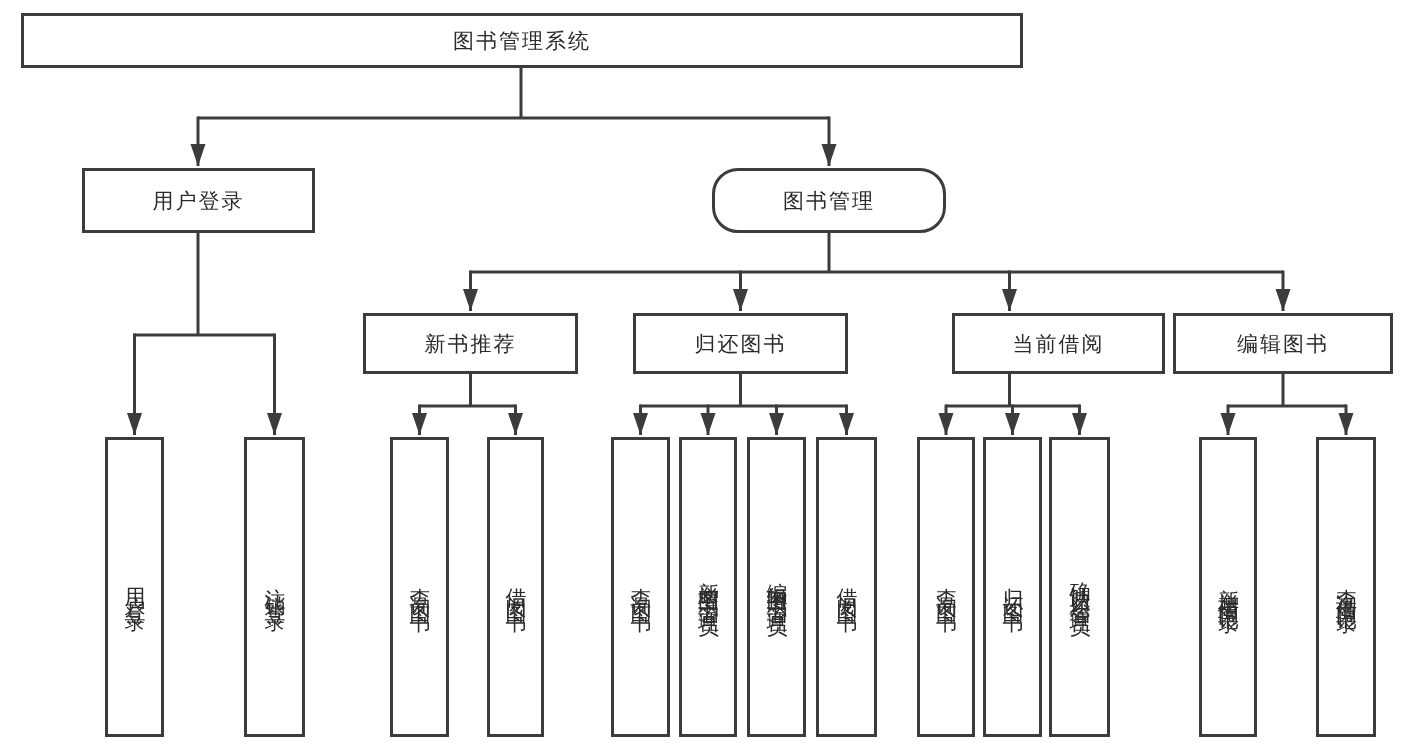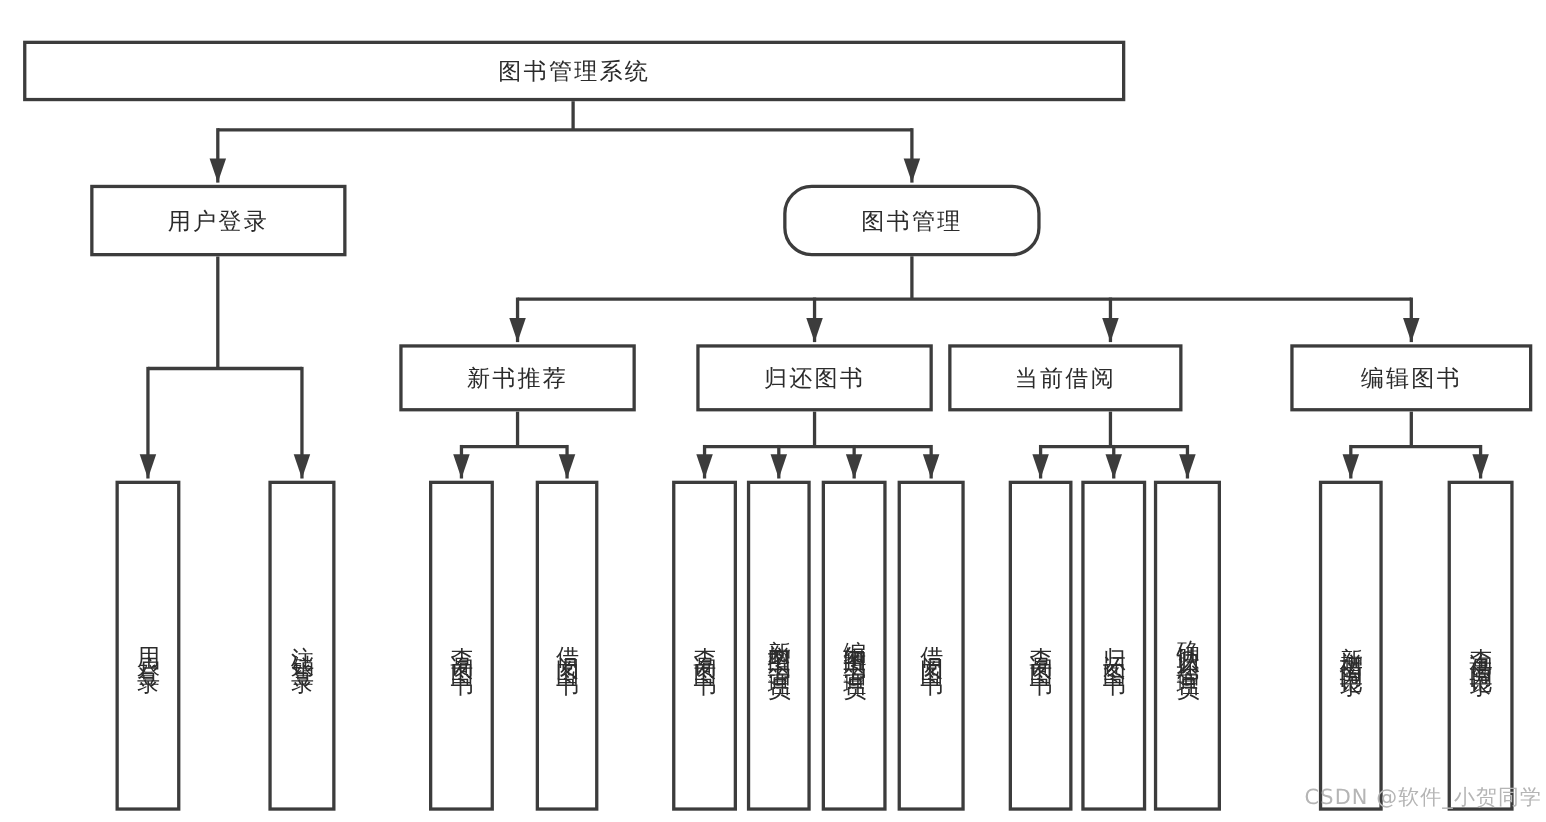--- a/index.html
+++ b/index.html
@@ -91,28 +91,28 @@
       <path d="M1012.5,404.5 L1012.5,435" marker-end="url(#arr)"></path>
       <path d="M1079.5,404.5 L1079.5,435" marker-end="url(#arr)"></path>
 
       <path d="M1283,374 L1283,406"></path>
       <path d="M1228,406 L1346,406"></path>
       <path d="M1228,404.5 L1228,435" marker-end="url(#arr)"></path>
       <path d="M1346,404.5 L1346,435" marker-end="url(#arr)"></path>
     </g>
   </svg>
 
-  <div class="node hbox" style="left:21px; top:13px; width:1002px; height:55px;margin-top:24px;">图书管理系统</div>
+  <div class="node hbox" style="left:21px; top:13px; width:1002px; height:55px;">图书管理系统</div>
 
   <div class="node hbox" style="left:82px; top:168px; width:233px; height:65px;">用户登录</div>
   <div class="node hbox" style="left:712px; top:168px; width:234px; height:65px;border-radius:26px;">图书管理</div>
 
   <div class="node hbox" style="left:363px; top:313px; width:215px; height:61px;">新书推荐</div>
   <div class="node hbox" style="left:633px; top:313px; width:215px; height:61px;">归还图书</div>
-  <div class="node hbox" style="left:862px; top:313px; width:213px; height:61px;">当前借阅</div>
+  <div class="node hbox" style="left:952px; top:313px; width:213px; height:61px;">当前借阅</div>
   <div class="node hbox" style="left:1173px; top:313px; width:220px; height:61px;">编辑图书</div>
 
   <div class="node vbox" style="left:105px; top:437px; width:59px; height:300px;">
     <span>用户登录</span>
     </div>
   <div class="node vbox" style="left:244px; top:437px; width:61px; height:300px;">
     <span>注销登录</span>
     </div>
 
   <div class="node vbox" style="left:390px; top:437px; width:59px; height:300px;">
@@ -145,14 +145,13 @@
     <span>确认归还（管理员）</span>
     </div>
 
   <div class="node vbox long" style="left:1199px; top:437px; width:58px; height:300px;">
     <span>新增借阅记录</span>
     </div>
   <div class="node vbox long" style="left:1316px; top:437px; width:60px; height:300px;">
     <span>查询借阅记录</span>
     </div>
 
-  <div class="watermark">CSDN @软件_小贺同学</div>
 </div>
 
 </body></html>

